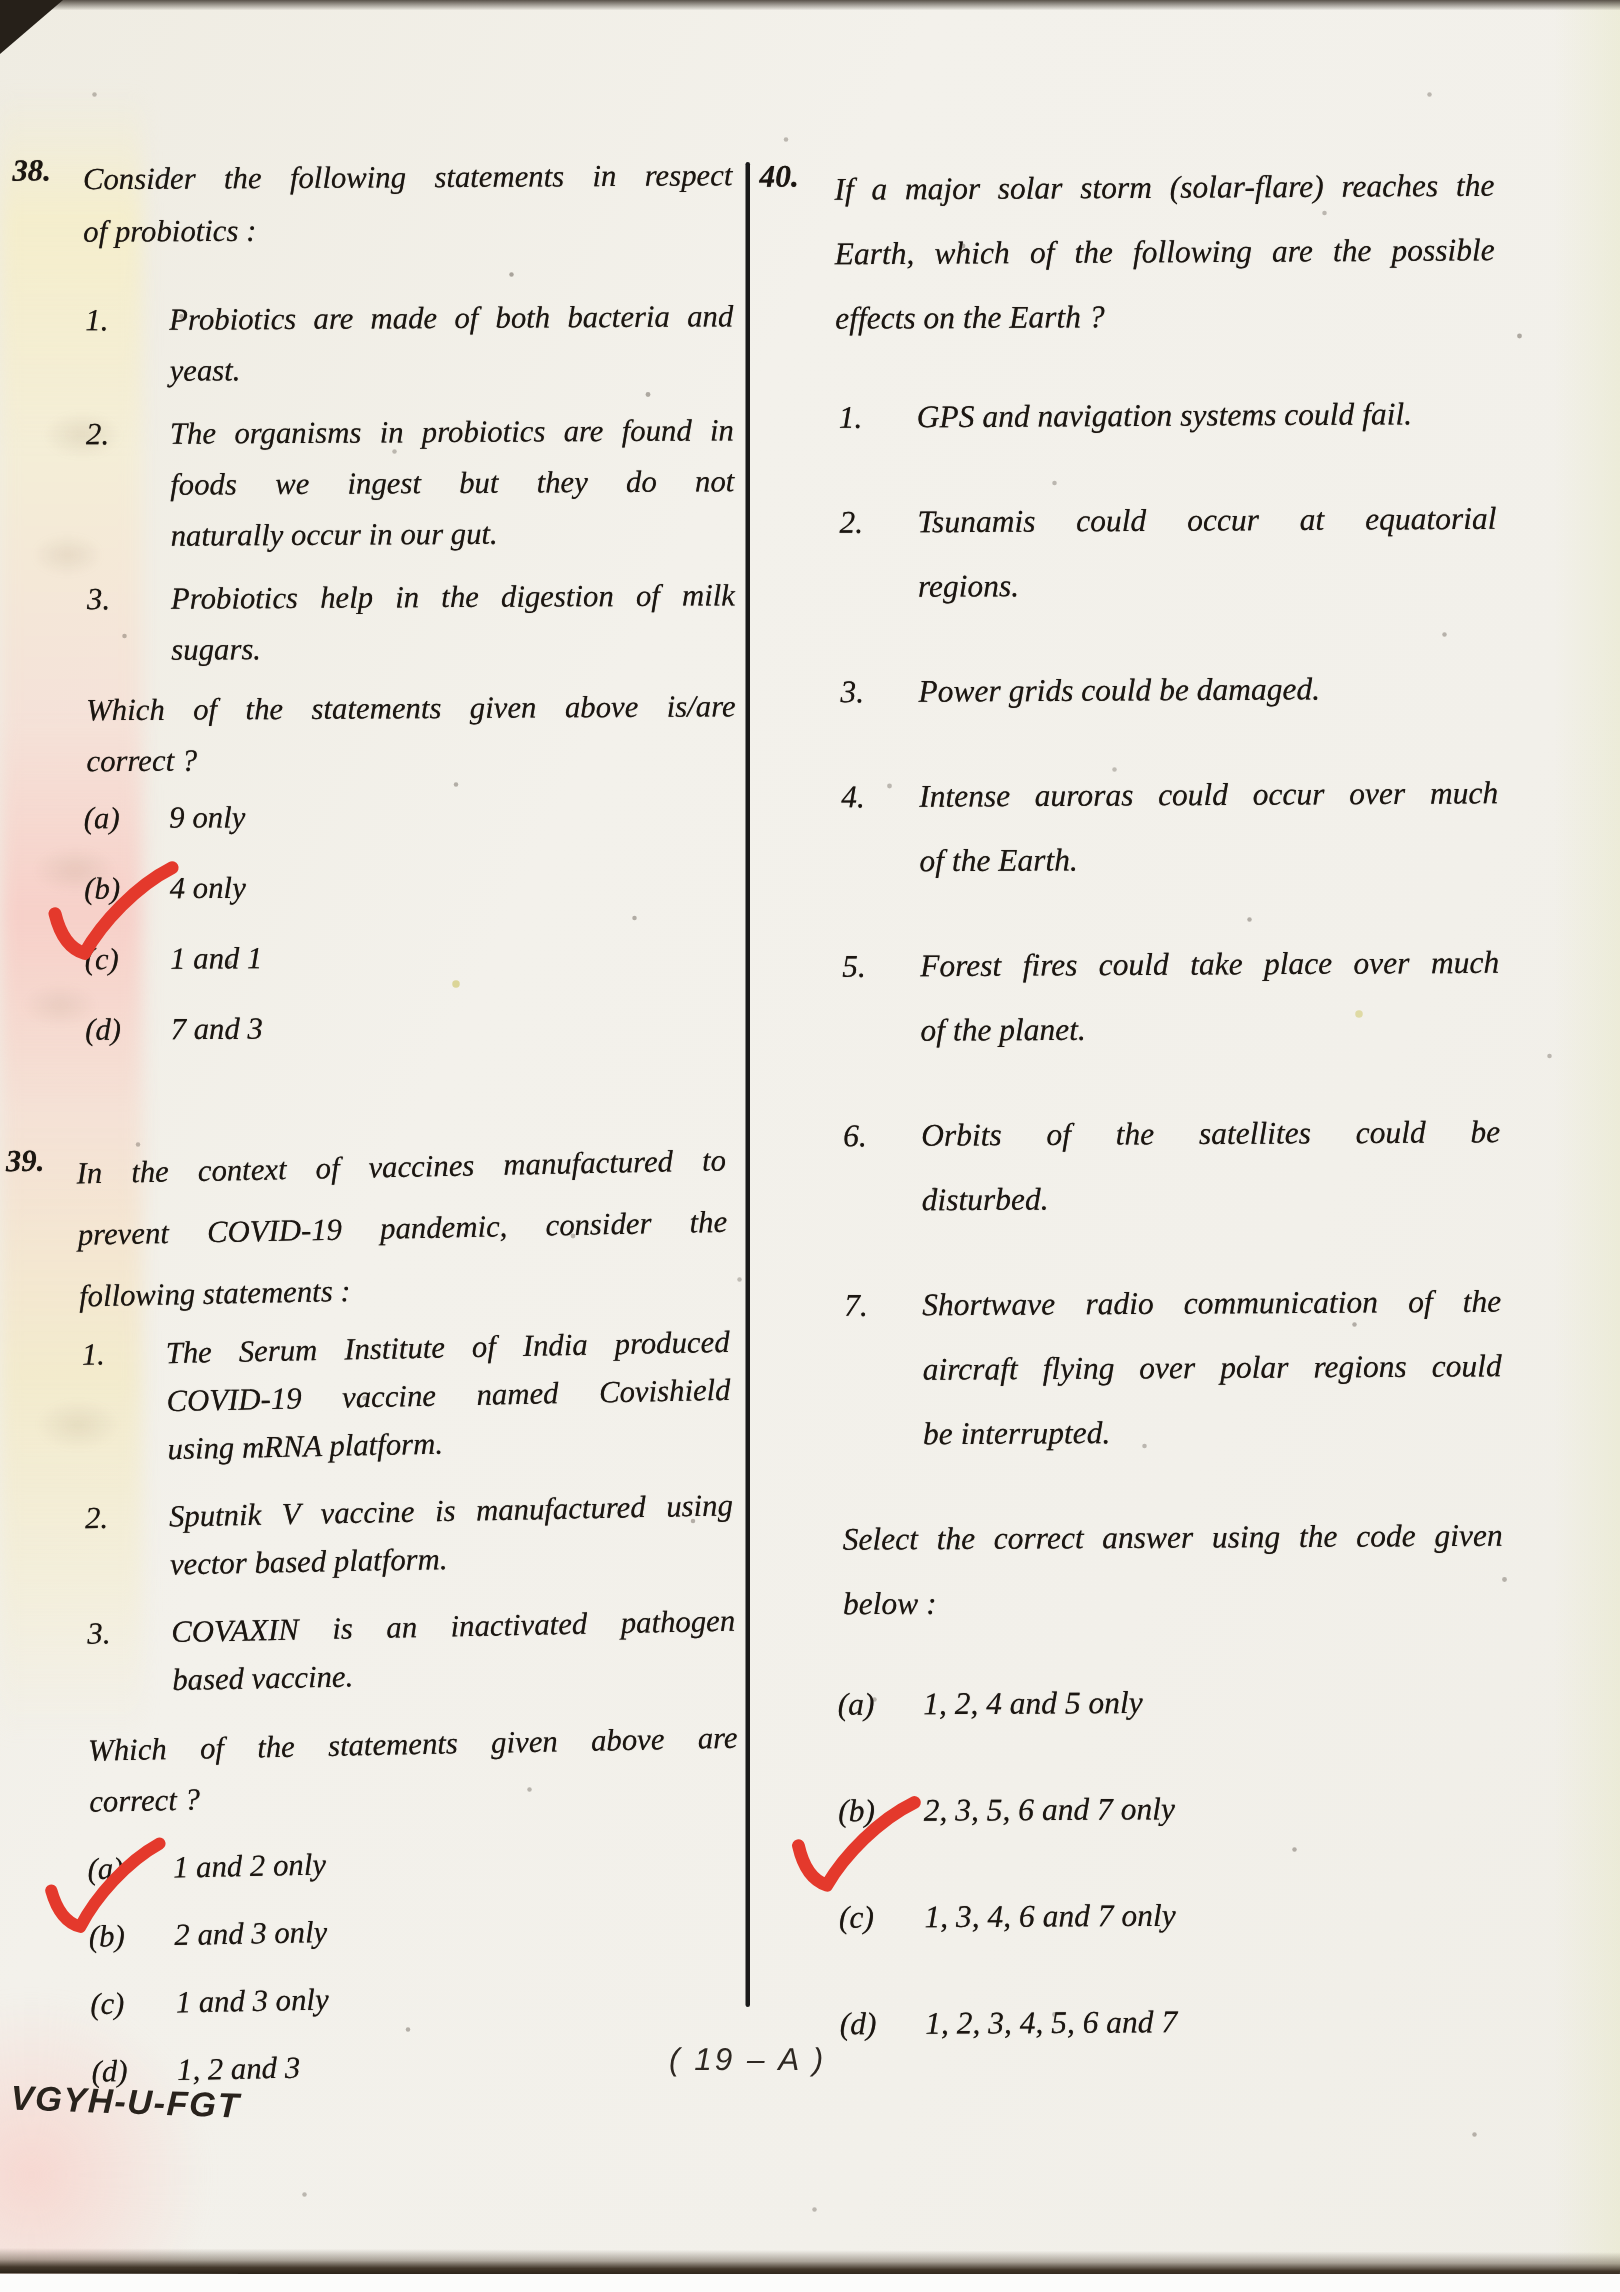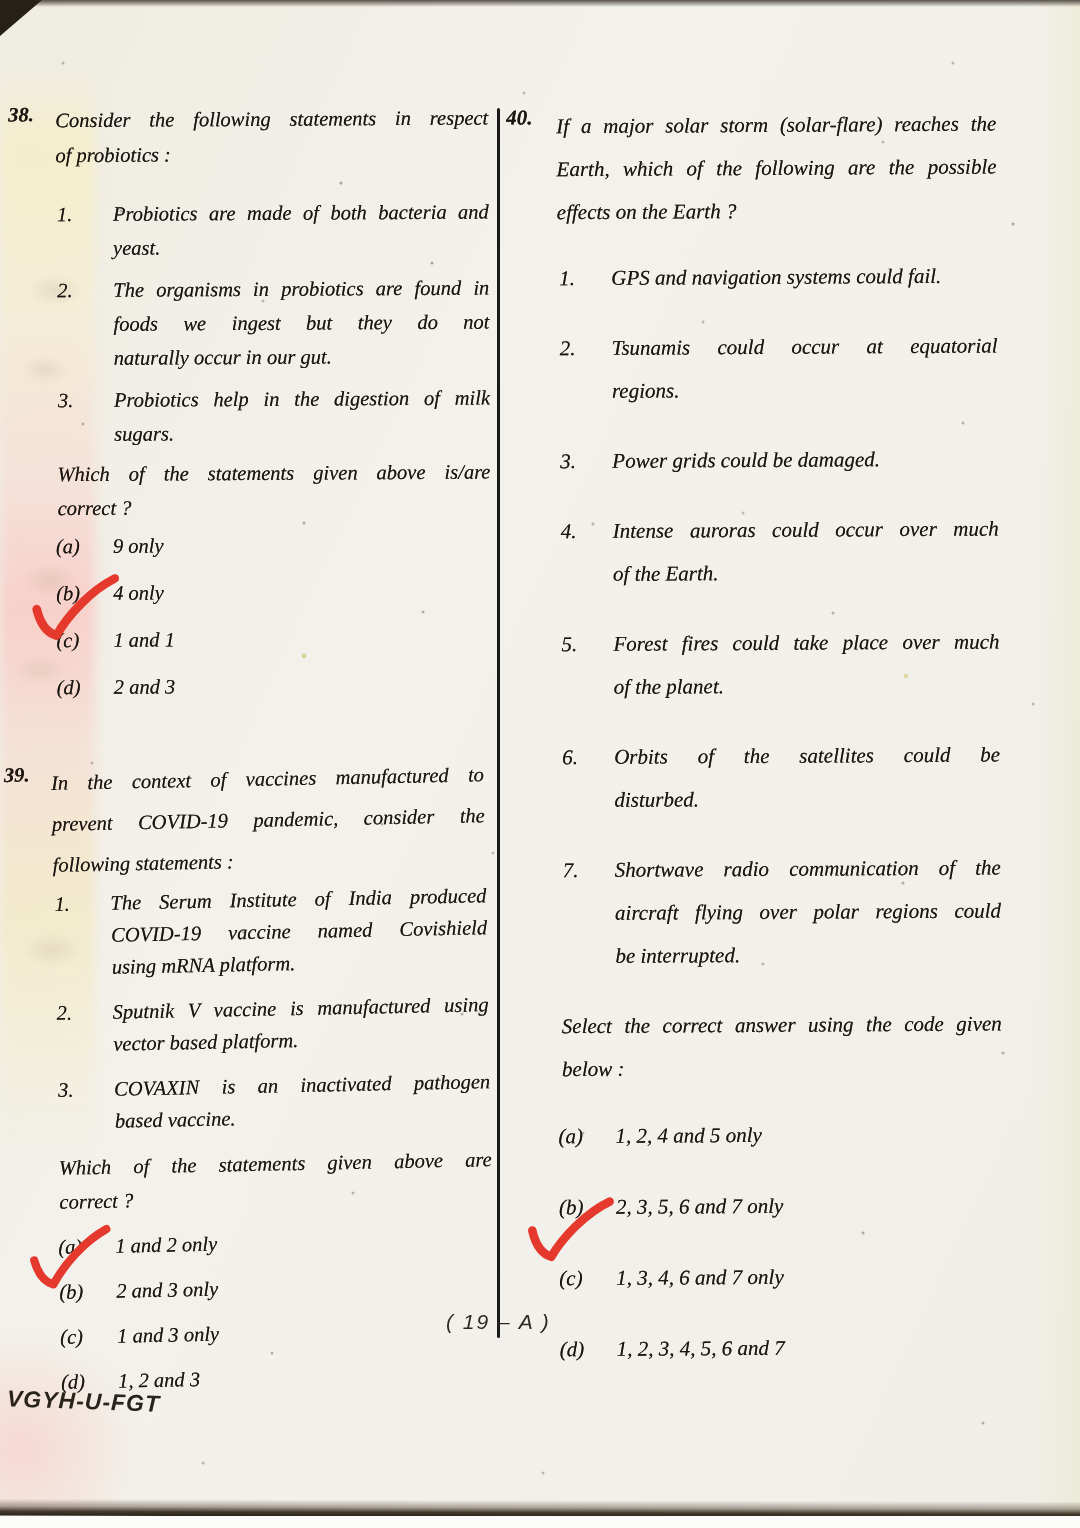--- a/index.html
+++ b/index.html
@@ -139,21 +139,21 @@
   .check-q38 { left:26px;  top:576px;  width:100px; height:64px; transform:rotate(-3deg); }
   .check-q39 { left:24px;  top:1228px; width:94px;  height:60px; transform:rotate(-5deg); }
   .check-q40 { left:526px; top:1194px; width:90px;  height:72px; transform:rotate(-2deg); }
   .footer-code {
     position:absolute; left:7px; top:1388px;
     font-family:"Liberation Sans","DejaVu Sans",sans-serif;
     font-size:23px; font-weight:600; letter-spacing:1px; color:#29231d;
     transform:rotate(2deg);
   }
   .page-number {
-    position:absolute; left:446px; top:1310px;
+    position:absolute; left:446px; top:1362px;
     font-family:"Liberation Sans","DejaVu Sans",sans-serif;
     font-size:21px; letter-spacing:2px; color:#2e2username:#2e2username; color:#2e2822;
   }
 </style>
 </head>
 <body>
 
 <div class="page">
 
   <div class="tint-left"></div>
@@ -211,21 +211,21 @@
         <div class="option">
           <span class="o-label">(b)</span>
           <span class="o-text">4 only</span>
         </div>
         <div class="option">
           <span class="o-label">(c)</span>
           <span class="o-text">1 and 1</span>
         </div>
         <div class="option">
           <span class="o-label">(d)</span>
-          <span class="o-text">2 and 3</span>
+          <span class="o-text">7 and 3</span>
         </div>
       </div>
     </section>
 
     <section class="question q39">
       <div class="q-head">
         <span class="q-num">39.</span>
         <div class="q-stem lines">
             <div>In the context of vaccines manufactured to</div>
             <div>prevent COVID-19 pandemic, consider the</div>

